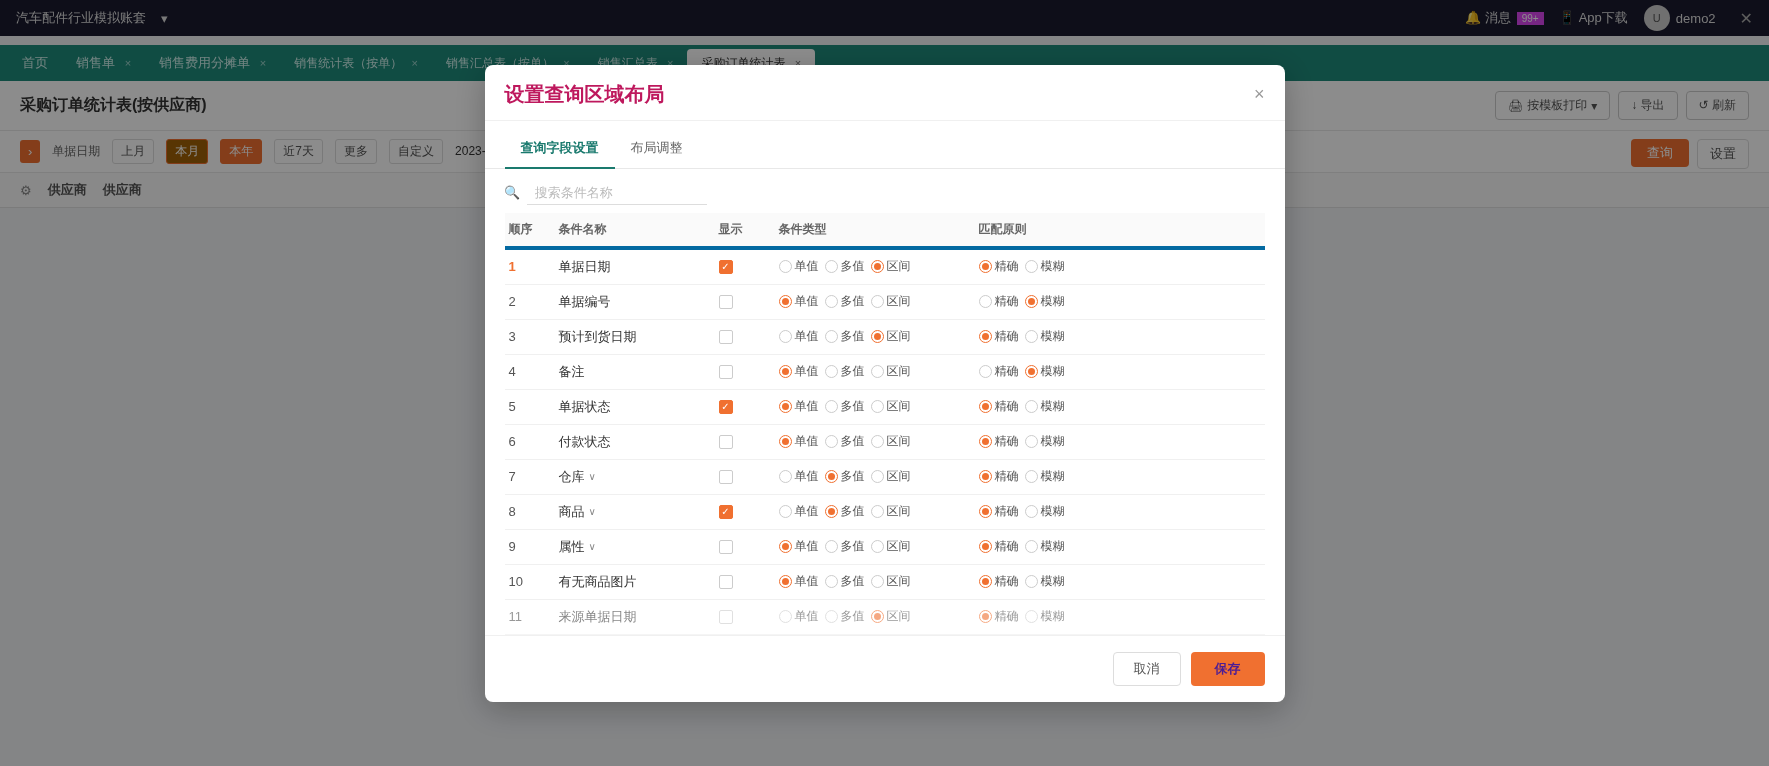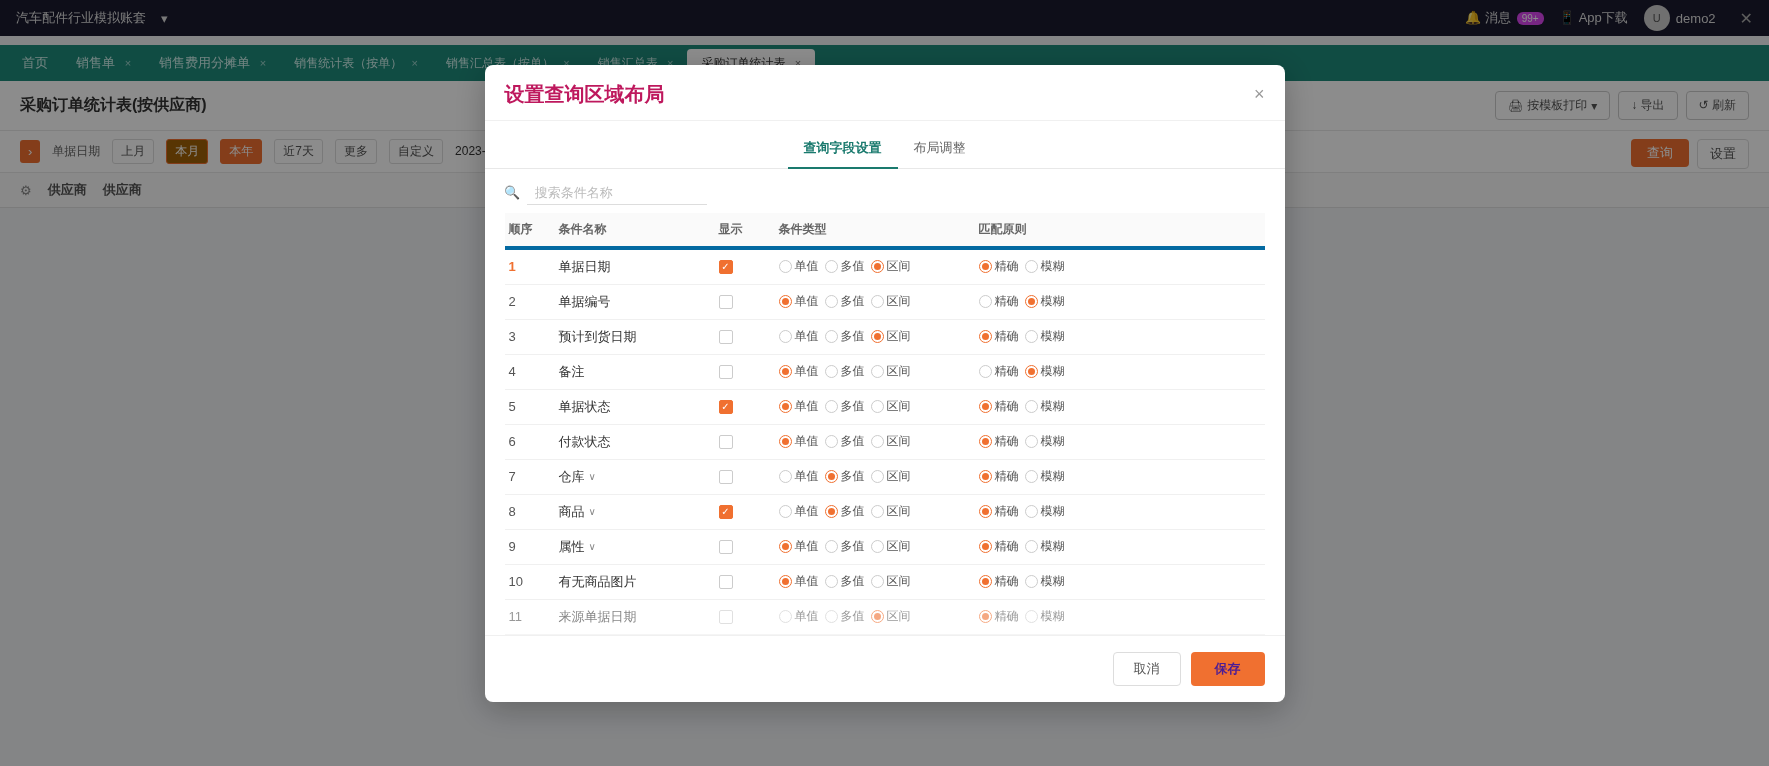--- a/index.html
+++ b/index.html
@@ -10,21 +10,21 @@
       background: #1a1a2e;
       height: 36px;
       display: flex;
       align-items: center;
       justify-content: space-between;
       padding: 0 16px;
       color: #ccc;
     }
     .top-bar-left { font-size: 13px; color: #ddd; display: flex; align-items: center; gap: 15px; }
     .top-bar-right { display: flex; align-items: center; gap: 16px; font-size: 13px; color: #ddd; }
-    .badge { background: #d946ef; color: #fff; border-radius: 6px; padding: 1px 5px; font-size: 10px; margin-left: 2px; }
+    .badge { background: #d946ef; color: #fff; border-radius: 0; padding: 1px 5px; font-size: 10px; margin-left: 2px; }
 
     
     .tab-bar {
       background: #1e8a7a;
       height: 36px;
       display: flex;
       align-items: center;
       padding: 0 0 0 8px;
       margin-top: 9px;
     }
@@ -113,21 +113,21 @@
       display: flex;
       align-items: center;
       justify-content: space-between;
       padding: 16px 20px 12px;
       border-bottom: 1px solid #f0f0f0;
     }
     .dialog-title { font-size: 20px; font-weight: bold; color: #be185d; }
     .dialog-close { cursor: pointer; color: #999; font-size: 18px; line-height: 1; }
 
     
-    .dialog-tabs { display: flex; padding: 12px 20px 0; border-bottom: 1px solid #e8e8e8; gap: 0; justify-content: center; }
+    .dialog-tabs { display: flex; padding: 12px 20px 0; border-bottom: 1px solid #e8e8e8; gap: 0; }
     .dialog-tab {
       padding: 6px 16px 10px;
       cursor: pointer;
       font-size: 13px;
       color: #666;
       border-bottom: 2px solid transparent;
       margin-bottom: -1px;
     }
     .dialog-tab.active { color: #1a7a6e; border-bottom-color: #1a7a6e; font-weight: bold; }
 

